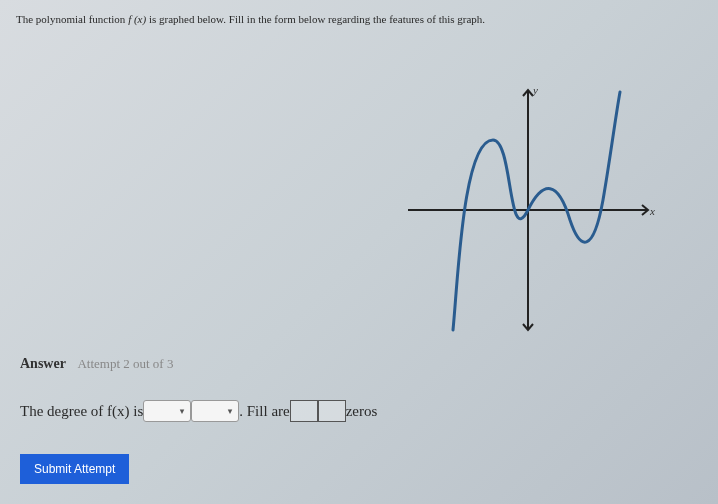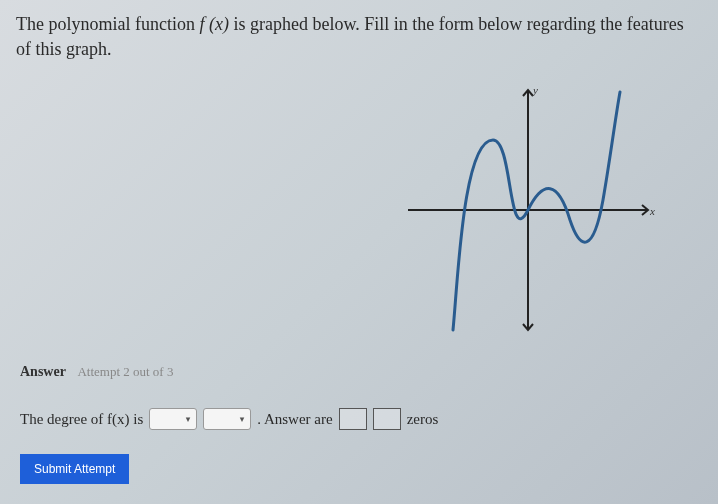--- a/index.html
+++ b/index.html
@@ -7,21 +7,21 @@
       width: 718px;
       height: 504px;
       background: linear-gradient(135deg, #d8dce0 0%, #c8d0d5 50%, #b8c0c8 100%);
       font-family: Georgia, 'Times New Roman', serif;
       color: #2a2a2a;
       overflow: hidden;
       position: relative;
     }
     .prompt {
       padding: 12px 16px 0 16px;
-      font-size: 18px;
+      font-size: 11px;
       line-height: 1.4;
     }
     .prompt .fx {
       font-style: italic;
       font-family: 'Times New Roman', serif;
     }
     .graph-area {
       position: absolute;
       right: 60px;
       top: 80px;
@@ -53,24 +53,23 @@
     }
     .answer-header .attempt {
       color: #888;
       margin-left: 8px;
       font-size: 13px;
     }
     .answer-line {
       font-size: 15px;
       display: flex;
       align-items: center;
-      gap: 6px;
       flex-wrap: nowrap;
       white-space: nowrap;
-      margin-bottom: 24px;
+      margin-bottom: 32px;
     }
     .dropdown {
       display: inline-flex;
       align-items: center;
       justify-content: flex-end;
       min-width: 48px;
       height: 22px;
       background: #f5f5f5;
       border: 1px solid #999;
       border-radius: 3px;
@@ -136,20 +135,20 @@
   </div>
 
   <div class="answer-line">
     <span>The degree of f(x) is</span>
     <span class="dropdown">
       <span class="chev">▾</span>
     </span>
     <span class="dropdown">
       <span class="chev">▾</span>
     </span>
-    <span>. Answer are</span>
+    <span>. Fill are</span>
     <span class="inputbox"></span>
     <span class="inputbox"></span>
     <span>zeros</span>
   </div>
 
   <button class="submit-btn">Submit Attempt</button>
 </div>
 
 </body></html>

